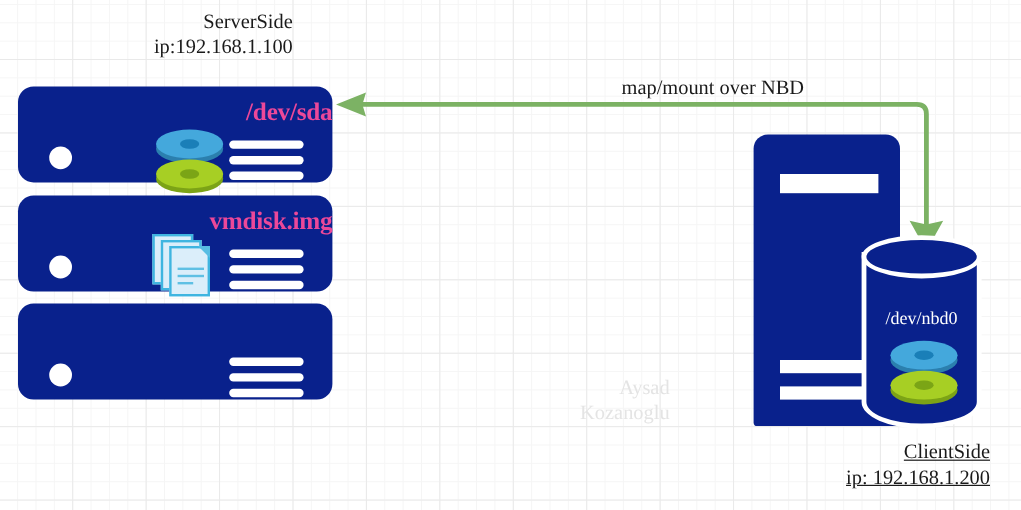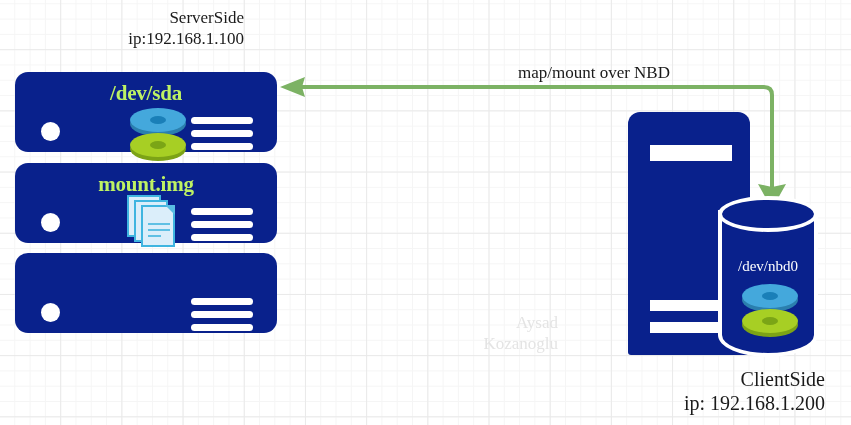--- a/index.html
+++ b/index.html
@@ -36,21 +36,22 @@
     white-space: pre;
     text-align: right;
     line-height: 1.22;
   }
   #server-caption {
     left: 44px; top: 8px; width: 200px;
     font-size: 17px;
   }
   #client-caption {
     left: 620px; top: 367px; width: 205px;
-    font-size: 20px;
+    font-size: 17px;
+    text-decoration: underline;
   }
   #link-label {
     left: 330px; top: 63px; width: 340px;
     font-size: 17px;
   }
   #watermark {
     left: 378px; top: 313px; width: 180px;
     font-size: 17px;
     color: #e4e4e4;
   }
@@ -65,22 +66,22 @@
     border-radius: 13px;
   }
   #rack-1 { top: 72px; }
   #rack-2 { top: 163px; }
   #rack-3 { top: 253px; }
 
   .rack-title {
     position: absolute;
     left: 0; right: 0;
     top: 9px;
-    text-align: center;
-    color: #bef264;
+    text-align: right;
+    color: #ec4899;
     font-family: "Liberation Serif", "DejaVu Serif", serif;
     font-weight: bold;
     font-size: 21px;
     letter-spacing: -0.2px;
   }
 
   .rack-led {
     position: absolute;
     left: 26px;
     top: 50px;
@@ -274,21 +275,21 @@
       <div class="platter platter-bottom"></div>
     </div>
     <div class="rack-vents">
       <i></i>
         <i></i>
         <i></i>
     </div>
   </div>
 
   <div class="rack" id="rack-2">
-    <div class="rack-title">mount.img</div>
+    <div class="rack-title">vmdisk.img</div>
     <div class="rack-led"></div>
     <div class="docs">
       <div class="doc-sheet doc-s1"></div>
       <div class="doc-sheet doc-s2"></div>
       <div class="doc-sheet doc-s3">
         <div class="doc-fold"></div>
         <div class="doc-line doc-l1"></div>
         <div class="doc-line doc-l2"></div>
         <div class="doc-line doc-l3"></div>
       </div>

